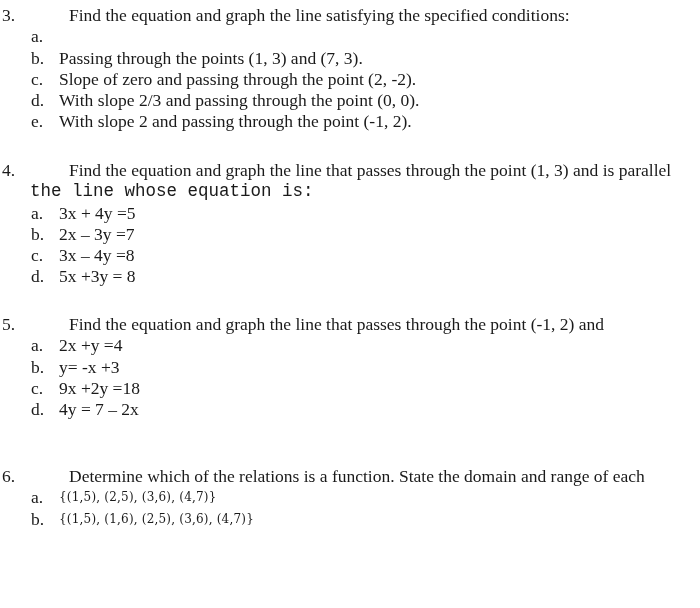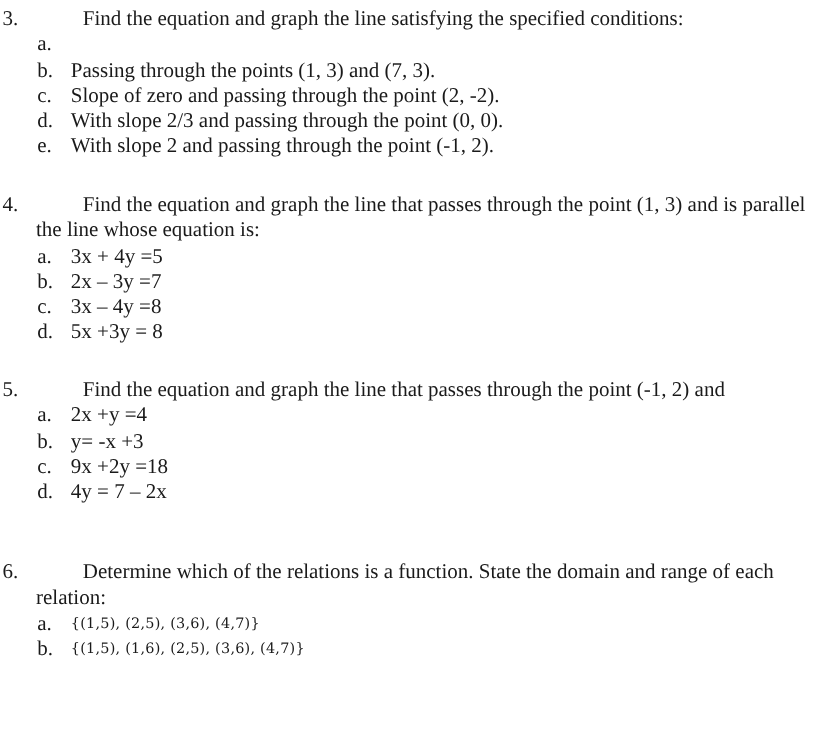--- a/index.html
+++ b/index.html
@@ -5,21 +5,21 @@
   html, body { margin: 0; padding: 0; background: #ffffff; }
   body {
     width: 700px; height: 608px; overflow: hidden; position: relative;
     font-family: "Liberation Serif", "DejaVu Serif", serif;
     color: #1a1a1a; font-size: 17.5px;
   }
   .q { position: absolute; left: 0; width: 700px; }
   .line { height: 21.3px; line-height: 21.3px; white-space: nowrap; position: relative; }
   .num { position: absolute; left: 2px; }
   .stem { position: absolute; left: 44px; margin-left: 25px; }
-  .cont { position: absolute; left: 30px; }
+  .cont { position: absolute; left: 30px; font-family: Liberation Mono, monospace; }
   .sub-label { position: absolute; left: 31px; }
   .sub-text { position: absolute; left: 59px; }
   .set { font-family: "DejaVu Serif", serif; font-size: 12px; letter-spacing: 0.2px; }
 </style>
 </head>
 <body>
 
 <div class="q" style="top:5px;">
   <div class="line">
     <span class="num">3.</span>
@@ -94,23 +94,20 @@
     <span class="sub-text">4y = 7 – 2x</span>
   </div>
 </div>
 
 <div class="q" style="top:466px;">
   <div class="line">
     <span class="num">6.</span>
     <span class="stem">Determine which of the relations is a function. State the domain and range of each</span>
   </div>
   <div class="line">
-    <span class="cont">relation:</span>
-  </div>
-  <div class="line">
     <span class="sub-label">a.</span>
     <span class="sub-text set">{(1,5),  (2,5), (3,6), (4,7)}</span>
   </div>
   <div class="line">
     <span class="sub-label">b.</span>
     <span class="sub-text set">{(1,5),  (1,6), (2,5), (3,6), (4,7)}</span>
   </div>
 </div>
 
 </body></html>

